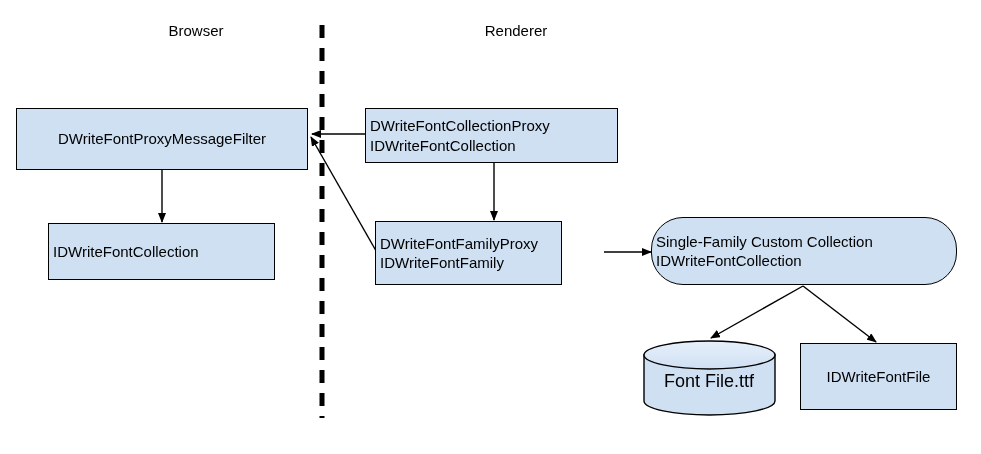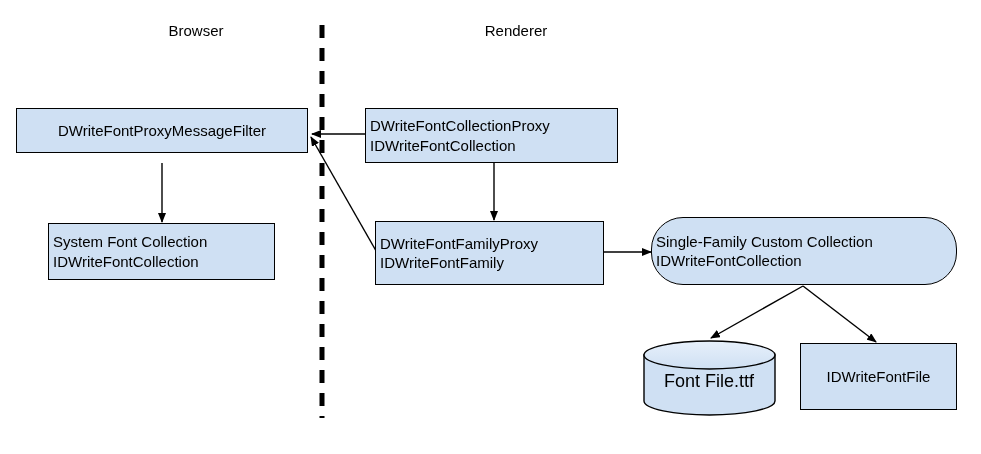--- a/index.html
+++ b/index.html
@@ -96,35 +96,34 @@
 
     <g>
       <path d="M644,355 L644,401 A65.5,14 0 0,0 775,401 L775,355 Z" fill="#cfe0f3" stroke="#000000" stroke-width="1.4"></path>
       <ellipse cx="709.5" cy="355" rx="65.5" ry="14" fill="url(#cyl-top-grad)" stroke="#000000" stroke-width="1.4"></ellipse>
     </g>
   </svg>
 
   <div class="lane-label" style="left:162px; top:22px;">Browser</div>
   <div class="lane-label" style="left:482px; top:22px;">Renderer</div>
 
-  <div class="node-box centered-text" style="left:16px; top:108px; width:292px; height:45px;align-items:center;">
+  <div class="node-box centered-text" style="left:16px; top:108px; width:292px; height:62px;align-items:center;">
     <span class="node-line">DWriteFontProxyMessageFilter</span>
   </div>
 
   <div class="node-box" style="left:48px; top:223px; width:227px; height:57px;">
-    <span class="node-line">System Font Collection</span>
     <span class="node-line">IDWriteFontCollection</span>
   </div>
 
   <div class="node-box" style="left:365px; top:108px; width:253px; height:55px;">
     <span class="node-line">DWriteFontCollectionProxy</span>
     <span class="node-line">IDWriteFontCollection</span>
   </div>
 
-  <div class="node-box" style="left:375px; top:221px; width:229px; height:64px;">
+  <div class="node-box" style="left:375px; top:221px; width:187px; height:64px;">
     <span class="node-line">DWriteFontFamilyProxy</span>
     <span class="node-line">IDWriteFontFamily</span>
   </div>
 
   <div class="node-box" style="left:651px; top:217px; width:306px; height:68px;border-radius:32px;">
     <span class="node-line">Single-Family Custom Collection</span>
     <span class="node-line">IDWriteFontCollection</span>
   </div>
 
   <div class="cylinder-label" style="left:709px; top:381px;">Font File.ttf</div>

